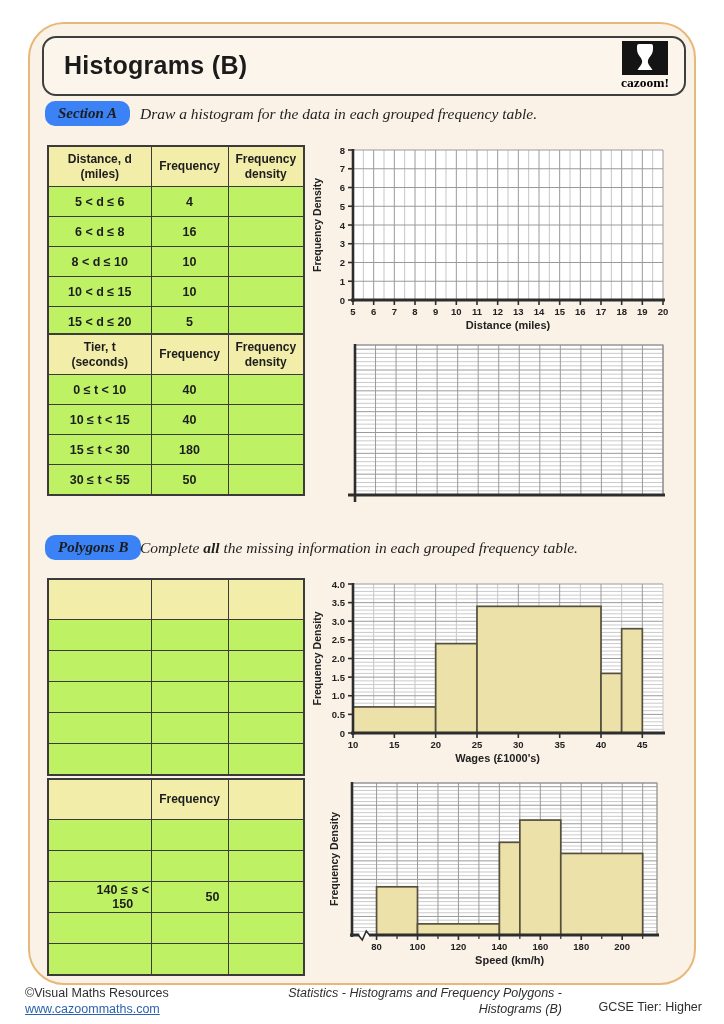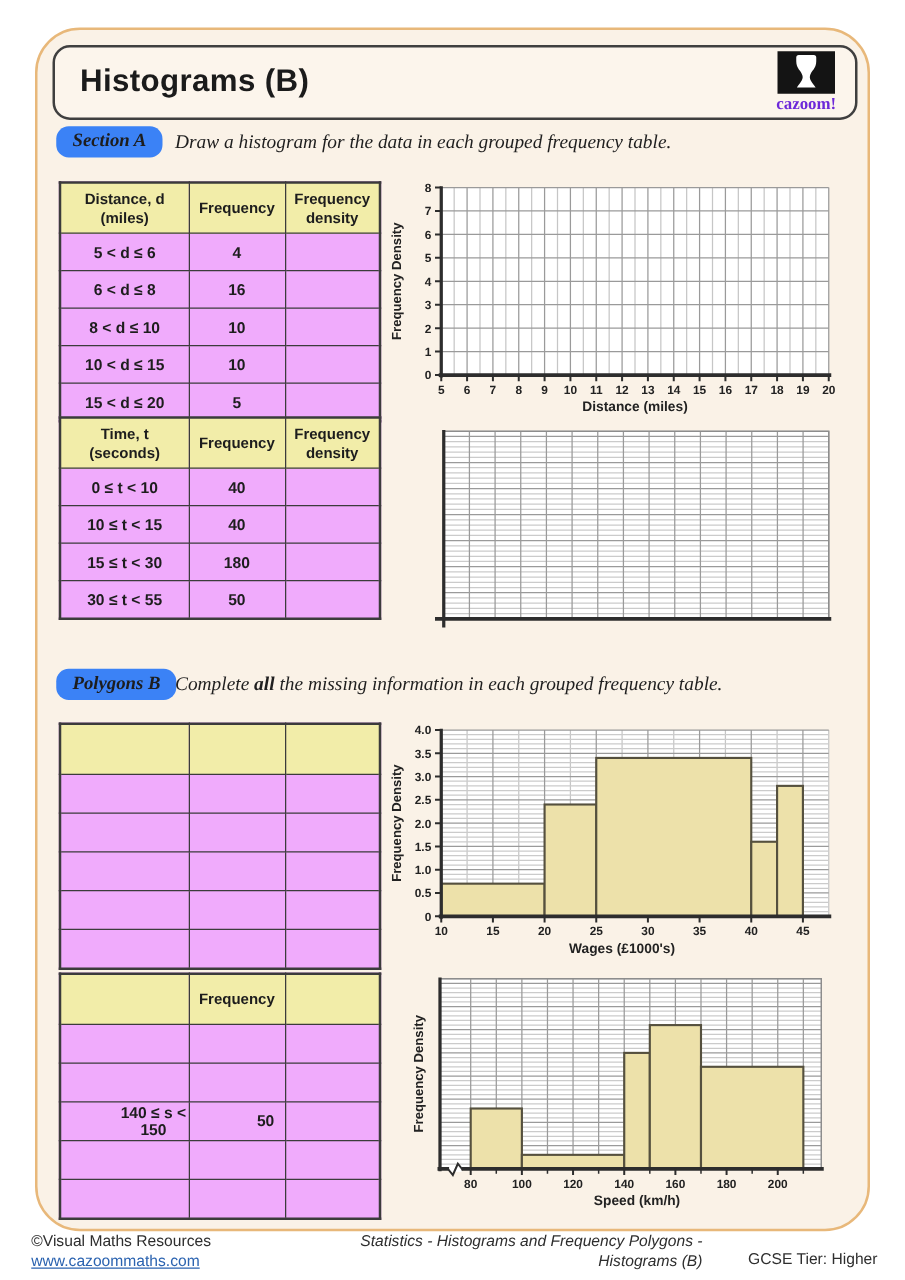--- a/index.html
+++ b/index.html
@@ -5,26 +5,26 @@
   html,body{margin:0;padding:0;background:#ffffff;}
   .page{position:relative;width:724px;height:1024px;background:#ffffff;overflow:hidden;
         font-family:"Liberation Sans", sans-serif;color:#1e1e1e;}
   .frame{position:absolute;left:28px;top:22px;width:664px;height:959px;
          background:#faf2e7;border:2px solid #e8b87a;border-radius:36px;}
   .header-box{position:absolute;left:42px;top:36px;width:640px;height:56px;
               background:#fcf5ec;border:2.5px solid #3f3f3f;border-radius:14px;}
   .title{position:absolute;left:20px;top:13px;font-size:25px;font-weight:bold;color:#1b1b1b;letter-spacing:0.3px;}
   .logo{position:absolute;right:12px;top:3px;width:54px;text-align:center;}
   .logo-box{width:46px;height:34px;background:#141414;margin:0 auto;display:flex;align-items:center;justify-content:center;}
-  .logo-text{font-family:"Liberation Serif", serif;font-weight:bold;font-size:13.5px;color:#6d28d9;margin-top:0px;}
+  .logo-text{font-family:"Liberation Serif", serif;font-weight:bold;font-size:13.5px;color:#000000;margin-top:0px;}
   .pill{position:absolute;background:#3b82f6;border-radius:10px;padding:4px 13px;
         font-family:"Liberation Serif", serif;font-style:italic;font-weight:bold;font-size:15px;color:#1d1d1d;}
   .instr{position:absolute;font-family:"Liberation Serif", serif;font-style:italic;font-size:15.5px;color:#1f1f1f;}
   .instr b{font-weight:bold;}
-  table.wtable{position:absolute;border-collapse:collapse;background:#f0abfc;table-layout:fixed;
+  table.wtable{position:absolute;border-collapse:collapse;background:#bef264;table-layout:fixed;
                border:2.5px solid #3b3b3b;}
   table.wtable th{background:#f2eda9;border:1.7px solid #3b3b3b;height:37px;
                   font-size:12px;font-weight:bold;text-align:center;white-space:pre-line;line-height:1.2;color:#1d1d1d;}
   table.wtable td{border:1.7px solid #3b3b3b;height:27px;font-size:12.5px;font-weight:bold;
                   text-align:center;color:#1d1d1d;}
   table.tableB td{height:28px;padding-left:47px;}
   .t1{left:47px;top:145px;}
   .t2{left:47px;top:333px;}
   .t3{left:47px;top:578px;}
   .t4{left:47px;top:778px;}
@@ -198,21 +198,21 @@
       </svg></div>
 
   <table class="wtable t2">
       <colgroup>
         <col style="width: 103px;">
         <col style="width: 77px;">
         <col style="width: 76px;">
       </colgroup>
       <thead>
         <tr>
-          <th>Time, t
+          <th>Tier, t
 (seconds)</th>
           <th>Frequency</th>
           <th>Frequency
 density</th>
         </tr>
       </thead>
       <tbody>
         <tr>
           <td>0 ≤ t &lt; 10</td>
           <td>40</td>

